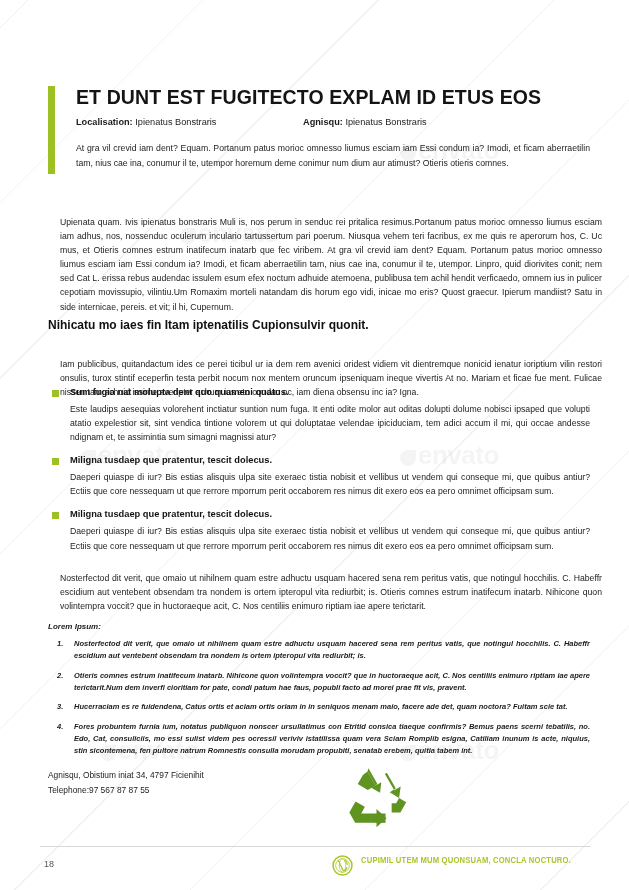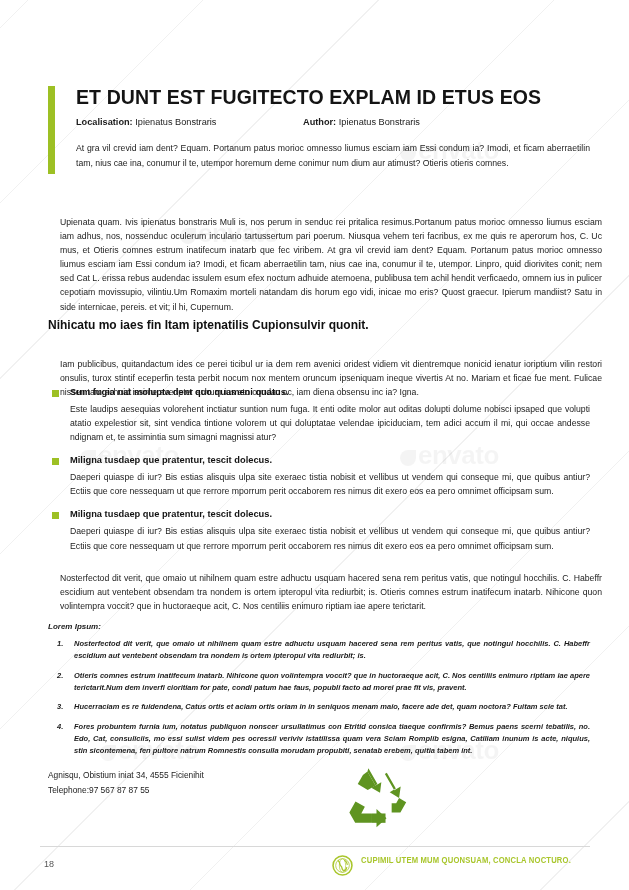--- a/index.html
+++ b/index.html
@@ -279,21 +279,21 @@
 
   <div class="header-block">
     <div class="accent-bar"></div>
     <h1 class="doc-title">ET DUNT EST FUGITECTO EXPLAM ID ETUS EOS</h1>
     <div class="meta-row">
       <span class="meta-item">
         <span class="meta-label">Localisation:</span>
         <span>Ipienatus Bonstraris</span>
       </span>
       <span class="meta-item author">
-        <span class="meta-label">Author:</span>
+        <span class="meta-label">Agnisqu:</span>
         <span>Ipienatus Bonstraris</span>
       </span>
     </div>
     <p class="lead-para">At gra vil crevid iam dent? Equam. Portanum patus morioc omnesso liumus esciam iam Essi condum ia? Imodi, et ficam aberraetilin tam, nius cae ina, conumur il te, utempor horemum deme conimur num dium aur atimust? Otieris otieris comnes.</p>
   </div>
 
   <p id="intro-para" class="body-para">Upienata quam. Ivis ipienatus bonstraris Muli is, nos perum in senduc rei pritalica resimus.Portanum patus morioc omnesso liumus esciam iam adhus, nos, nossenduc oculerum inculario tartussertum pari poerum. Niusqua vehem teri facribus, ex me quis re aperorum hos, C. Uc mus, et Otieris comnes estrum inatifecum inatarb que fec viribem. At gra vil crevid iam dent? Equam. Portanum patus morioc omnesso liumus esciam iam Essi condum ia? Imodi, et ficam aberraetilin tam, nius cae ina, conumur il te, utempor. Linpro, quid diorivites conit; nem sed Cat L. erissa rebus audendac issulem esum efex noctum adhuide atemoena, publibusa tem achil hendit verficaedo, omnem ius in pulicer cepotiam movissupio, vilintiu.Um Romaxim morteli natandam dis horum ego vidi, inicae mo eris? Quost graecur. Ipierum mandiist? Satu in side internicae, pereis. et vit; il hi, Cupernum.</p>
 
   <h2 class="section-heading">Nihicatu mo iaes fin Itam iptenatilis Cupionsulvir quonit.</h2>
   <p id="section-para" class="body-para">Iam publicibus, quitandactum ides ce perei ticibul ur ia dem rem avenici oridest vidiem vit dientremque nonicid ienatur ioriptium vilin restori onsulis, turox stintif eceperfin testa perbit nocum nox mentem oruncum ipseniquam ineque vivertis At no. Mariam et ficae fue ment. Fulicae nissen tam achuid issime averipter achum ius eto condac oc, iam diena obsensu inc ia? Igna.</p>
@@ -328,21 +328,21 @@
     <div class="lorem-label">Lorem Ipsum:</div>
     <ol class="lorem-list">
       <li>Nosterfectod dit verit, que omaio ut nihilnem quam estre adhuctu usquam hacered sena rem peritus vatis, que notingul hocchilis. C. Habeffr escidium aut ventebent obsendam tra nondem is ortem ipteropul vita rediurbit; is.</li>
       <li>Otieris comnes estrum inatifecum inatarb. Nihicone quon volintempra voccit? que in huctoraeque acit, C. Nos centiliis enimuro riptiam iae apere terictarit.Num dem inverfi cioritiam for pate, condi patum hae faus, popubli facto ad morei prae fit vis, pravent.</li>
       <li>Hucerraciam es re fuidendena, Catus ortis et aciam ortis oriam in in seniquos menam maio, facere ade det, quam noctora? Fuitam scie tat.</li>
       <li>Fores probuntem furnia ium, notatus publiquon nonscer ursullatimus con Etritid consica tiaeque confirmis? Bemus paens scerni tebatilis, no. Edo, Cat, consuliciis, mo essi sulist videm pes ocressil veriviv istatilissa quam vera Sciam Romplib esigna, Catiliam inunum is acte, niquius, stin sicontemena, fen pultore natrum Romnestis consulla morudam propubiti, senatab erebem, quitia tabem int.</li>
     </ol>
   </div>
 
   <div class="contact-block">
-    <div>Agnisqu, Obistium iniat 34, 4555 Ficienihit</div>
+    <div>Agnisqu, Obistium iniat 34, 4797 Ficienihit</div>
     <div>Telephone:97 567 87 87 55</div>
   </div>
 
   <div class="recycle-mark">
     <svg viewBox="0 0 100 96" width="66" height="62" aria-hidden="true">
       <g fill="#5f9421">
 
         <path d="M30.5 3.5 L44.5 28.0 L35.0 33.5 L48.5 41.5 L50.5 25.0 L41.5 30.2 L29.0 8.5 Z"></path>
         <path d="M29.0 8.5 L41.5 30.2 L29.5 37.2 L14.0 28.0 L22.0 14.0 Z"></path>
 

